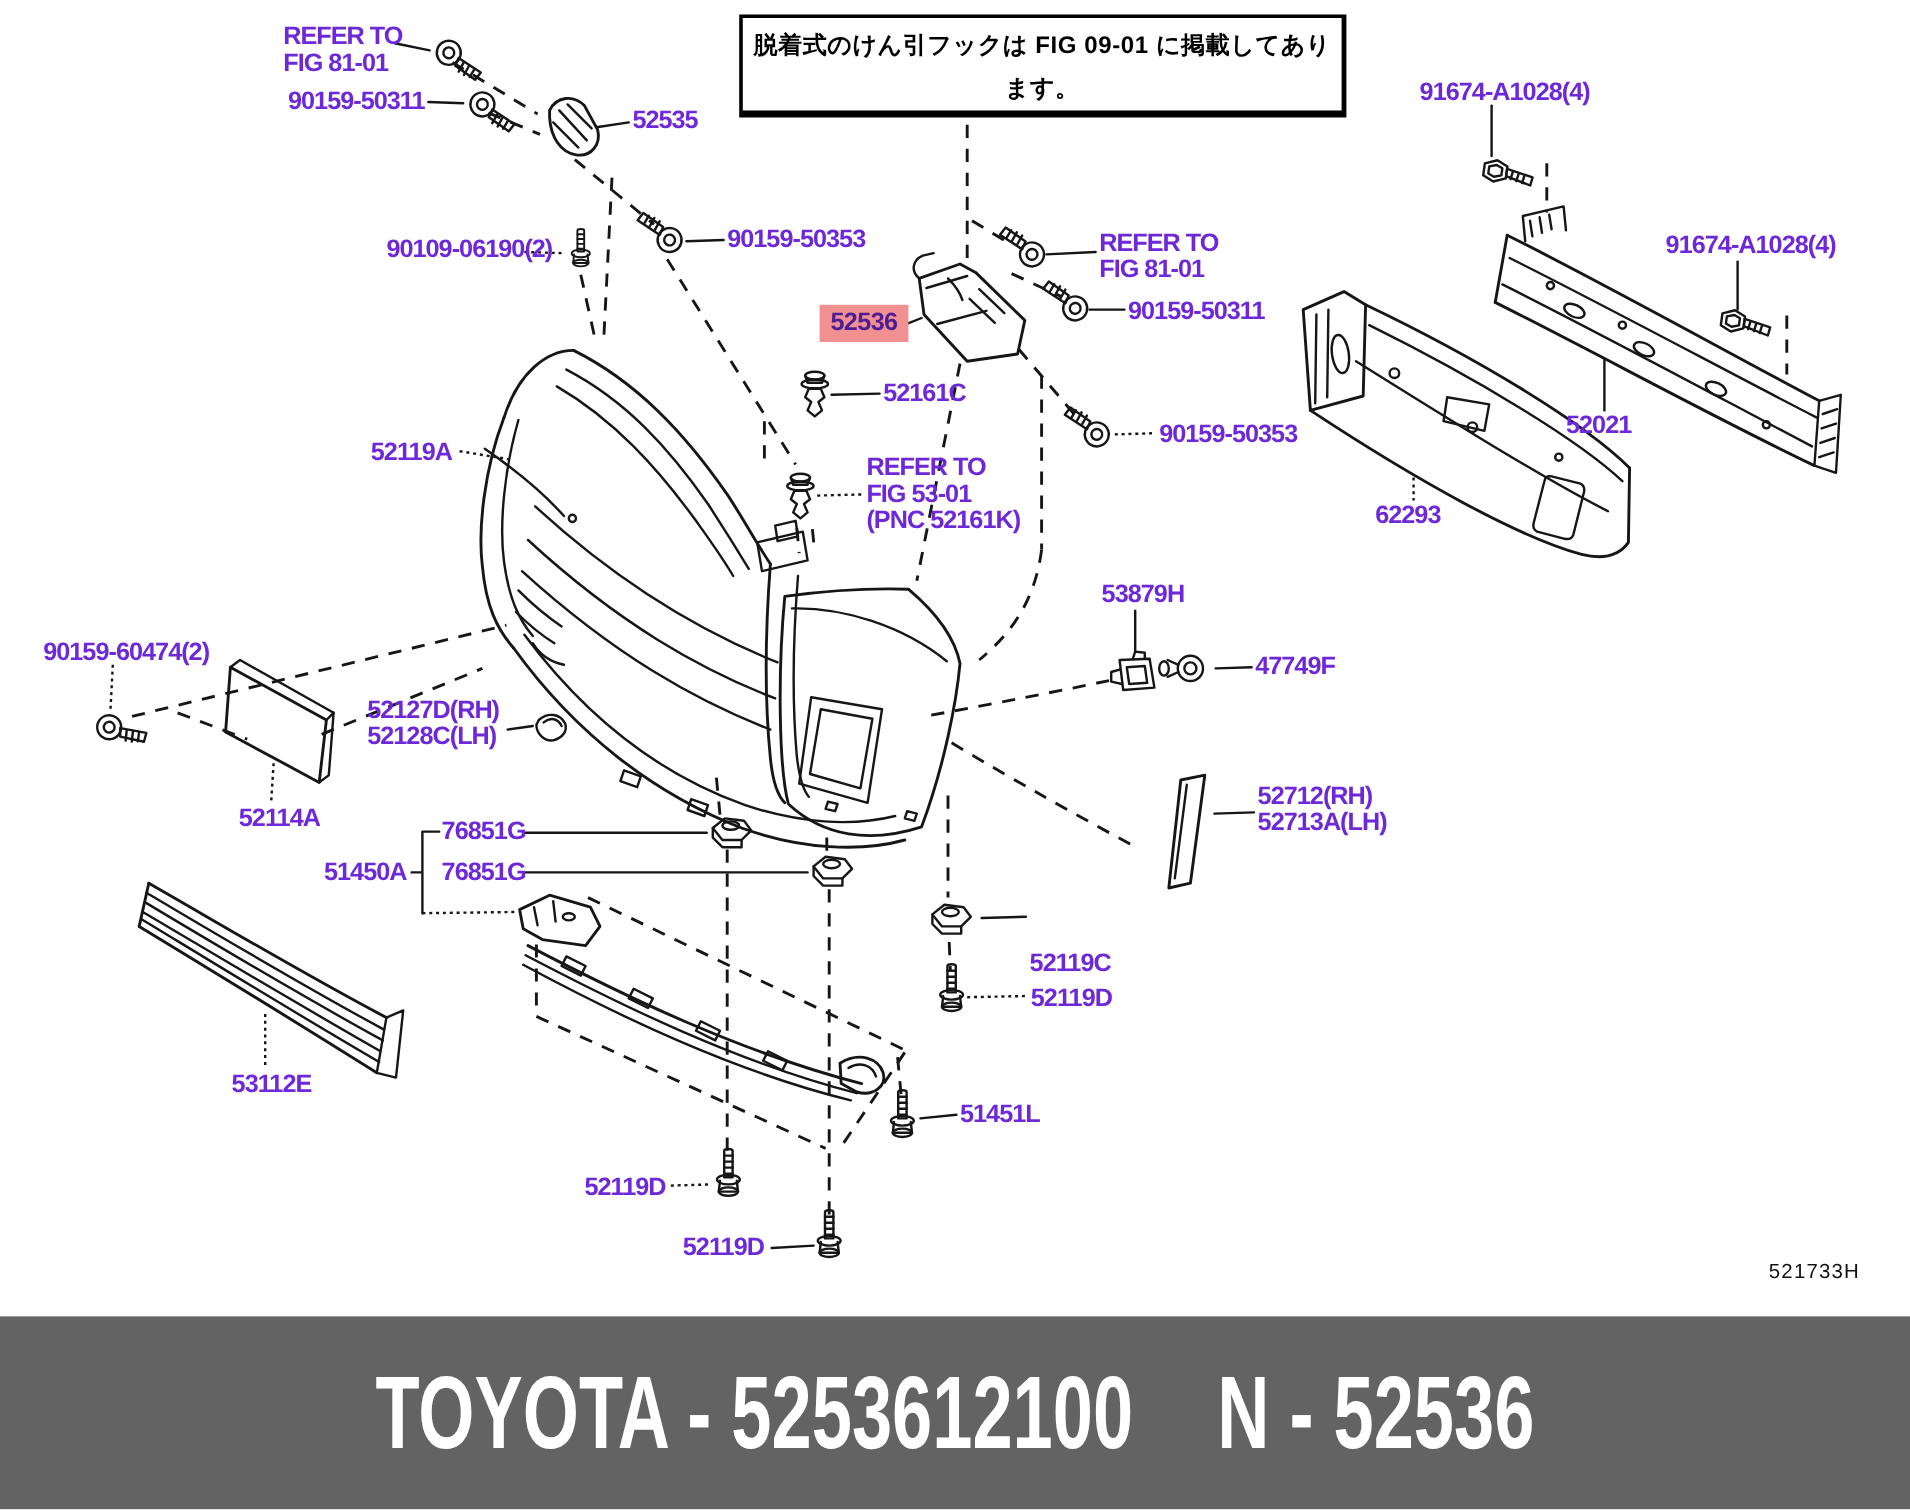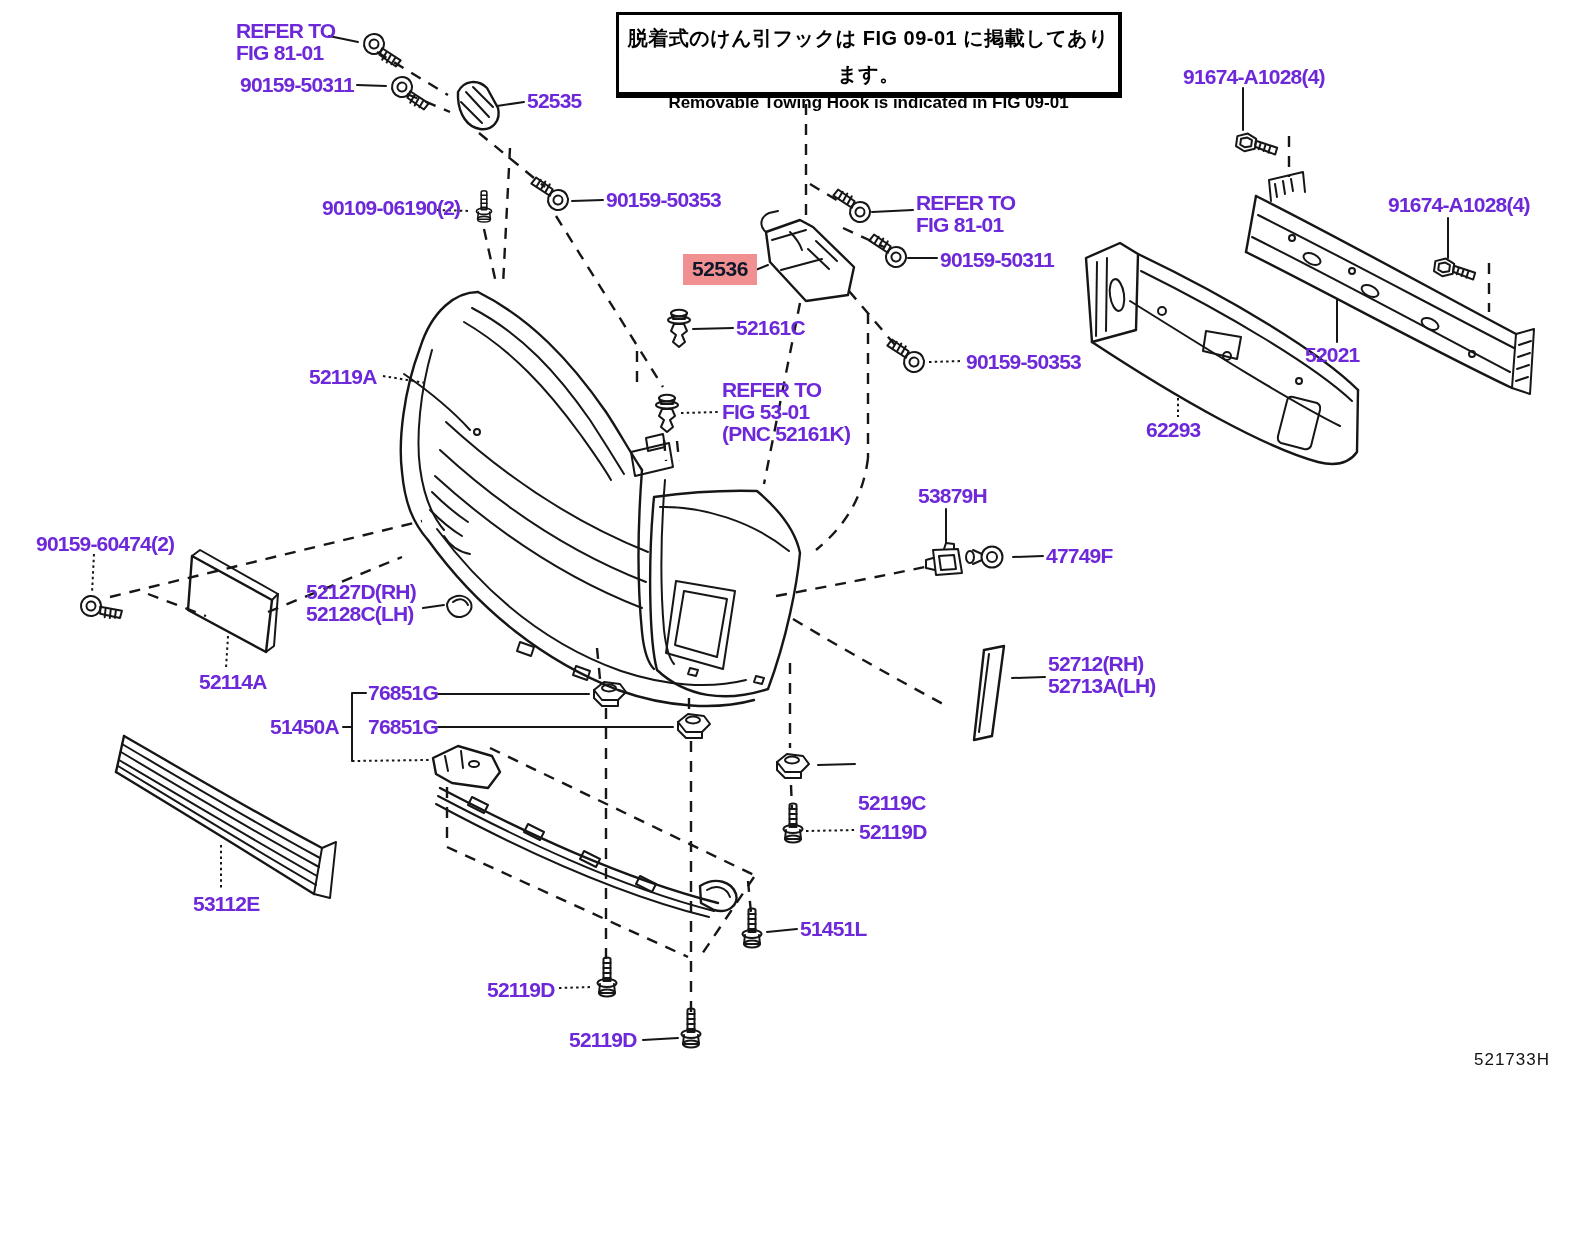--- a/index.html
+++ b/index.html
@@ -281,34 +281,33 @@
       <use href="#sym-gromclip" transform="translate(694,726)"></use>
       <use href="#sym-gromclip" transform="translate(793,766)"></use>
       <use href="#sym-ringclip" transform="translate(992,557)"></use>
       <use href="#sym-sensor" transform="translate(948,562)"></use>
       <use href="#sym-cap" transform="translate(459,607)"></use>
     </g>
   </svg>
 
   <div class="note">
     <span class="jp">脱着式のけん引フックは FIG 09-01 に掲載してあります。</span>
-    <span class="en">Removable Towing Hook is indicated in FIG 09-01</span>
   </div>
 
   <div class="figcode">521733H</div>
 
   <div id="labels-layer">
       <div class="lbl" style="left: 236px; top: 20px;">REFER TO
 FIG 81-01</div>
       <div class="lbl" style="left: 240px; top: 74px;">90159-50311</div>
       <div class="lbl" style="left: 527px; top: 90px;">52535</div>
       <div class="lbl" style="left: 606px; top: 189px;">90159-50353</div>
       <div class="lbl" style="left: 294px; top: 197px; margin-left: 28px;">90109-06190(2)</div>
       <div class="lbl" style="left: 309px; top: 366px;">52119A</div>
-      <div class="lbl hl" style="left: 683px; top: 254px; background: rgb(241, 144, 144); color: #0f172a;">52536</div>
+      <div class="lbl hl" style="left: 683px; top: 254px; background: rgb(241, 144, 144); color: #4c1d95;">52536</div>
       <div class="lbl" style="left: 736px; top: 317px;">52161C</div>
       <div class="lbl" style="left: 722px; top: 379px;">REFER TO
 FIG 53-01
 (PNC 52161K)</div>
       <div class="lbl" style="left: 916px; top: 192px;">REFER TO
 FIG 81-01</div>
       <div class="lbl" style="left: 940px; top: 249px;">90159-50311</div>
       <div class="lbl" style="left: 966px; top: 351px;">90159-50353</div>
       <div class="lbl" style="left: 1183px; top: 66px;">91674-A1028(4)</div>
       <div class="lbl" style="left: 1388px; top: 194px;">91674-A1028(4)</div>
@@ -326,14 +325,20 @@
       <div class="lbl" style="left: 270px; top: 716px;">51450A</div>
       <div class="lbl" style="left: 368px; top: 716px;">76851G</div>
       <div class="lbl" style="left: 193px; top: 893px;">53112E</div>
       <div class="lbl" style="left: 858px; top: 792px;">52119C</div>
       <div class="lbl" style="left: 859px; top: 821px;">52119D</div>
       <div class="lbl" style="left: 800px; top: 918px;">51451L</div>
       <div class="lbl" style="left: 487px; top: 979px;">52119D</div>
       <div class="lbl" style="left: 569px; top: 1029px;">52119D</div>
     </div>
 
+  <div class="banner" style="background: rgb(99, 99, 99); color: rgb(255, 255, 255);">
+    <div class="banner-inner">
+      <span>TOYOTA - 5253612100</span>
+      <span>N - 52536</span>
+    </div>
+  </div>
 
 </div>
 
 </body></html>

